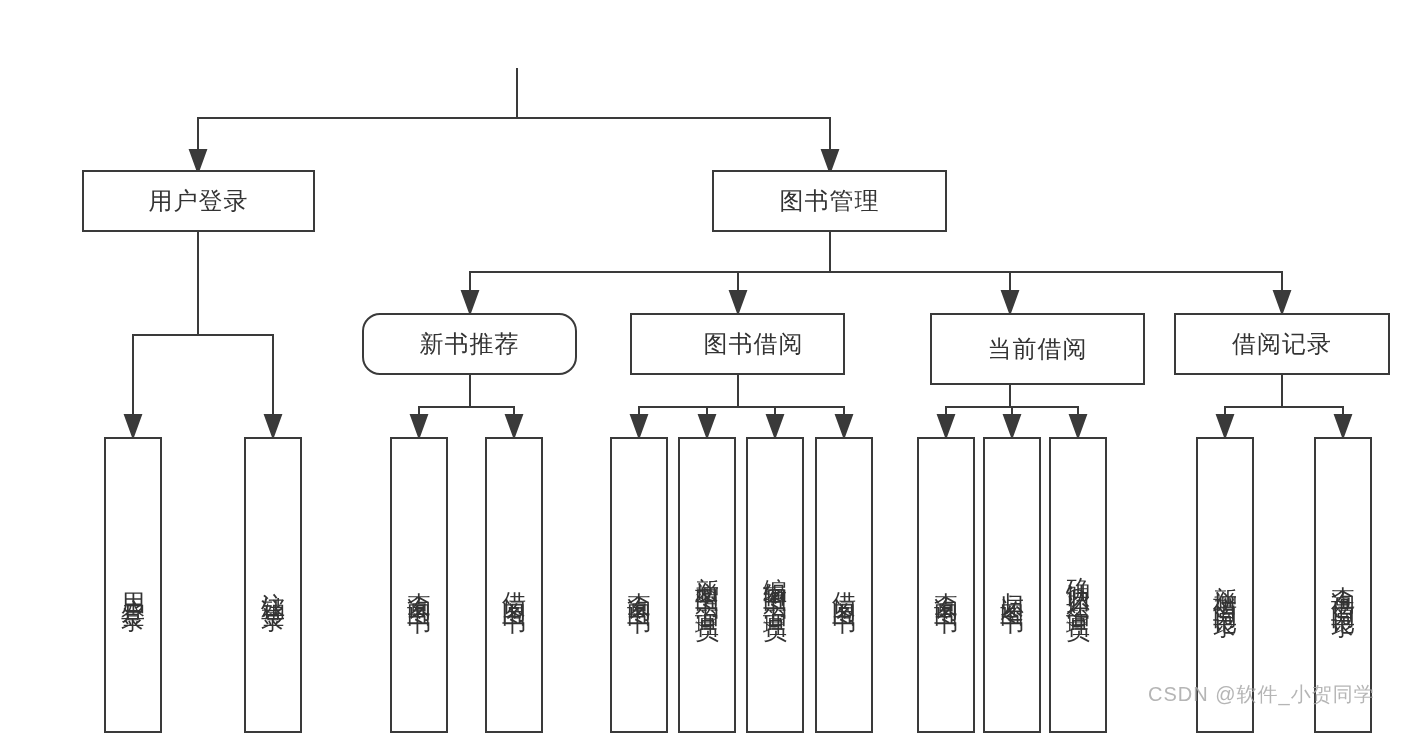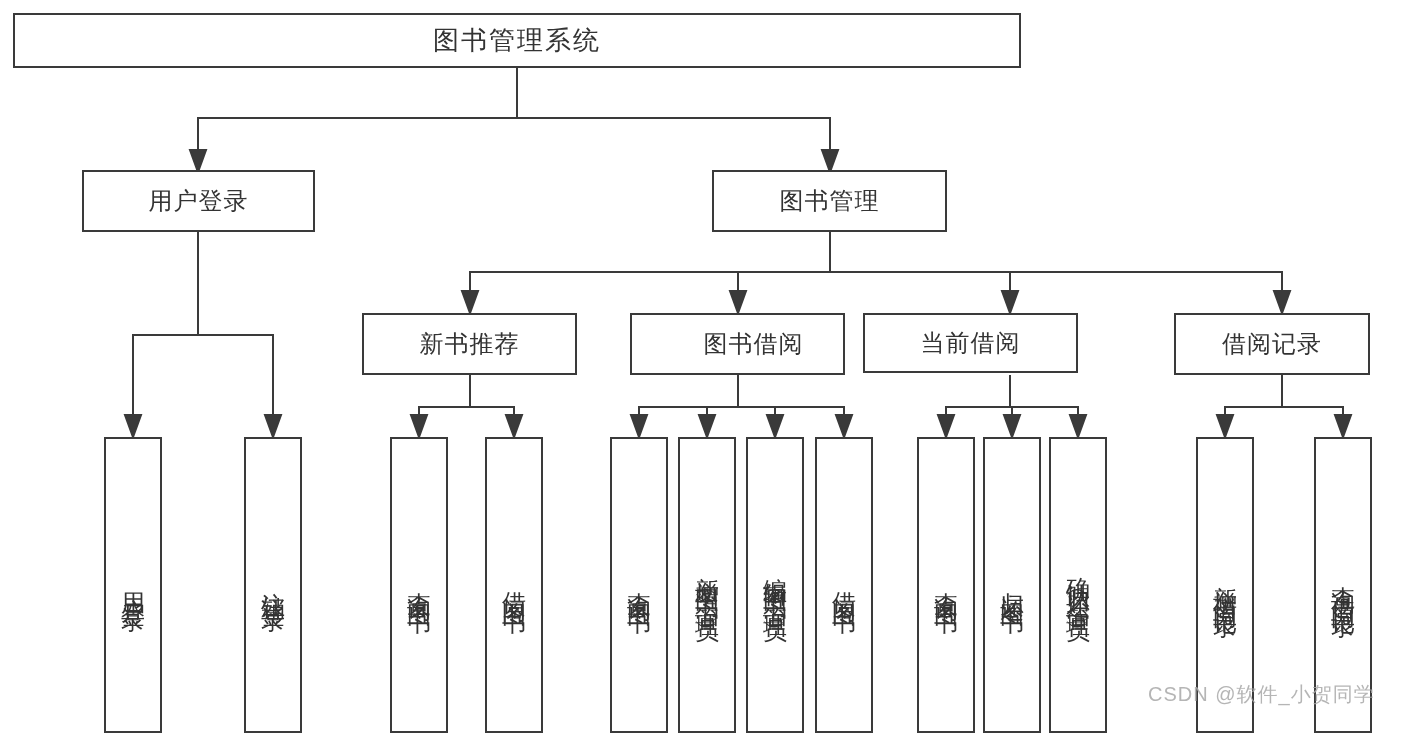--- a/index.html
+++ b/index.html
@@ -86,29 +86,28 @@
     <polygon points="1070,415 1086,415 1078,437"></polygon>
 
     <line x1="1282" y1="375" x2="1282" y2="408"></line>
     <line x1="1224" y1="407" x2="1344" y2="407"></line>
     <line x1="1225" y1="407" x2="1225" y2="417"></line>
     <polygon points="1217,415 1233,415 1225,437"></polygon>
     <line x1="1343" y1="407" x2="1343" y2="417"></line>
     <polygon points="1335,415 1351,415 1343,437"></polygon>
   </svg>
 
-  <div class="box root-box" style="left:13px; top:13px; width:1008px; height:55px;">图书管理系统</div>
 
   <div class="box h-box" style="left:82px; top:170px; width:233px; height:62px;">用户登录</div>
   <div class="box h-box" style="left:712px; top:170px; width:235px; height:62px;font-family:Liberation Serif, serif;">图书管理</div>
 
-  <div class="box h-box" style="left:362px; top:313px; width:215px; height:62px;">新书推荐</div>
+  <div class="box h-box" style="left:362px; top:313px; width:215px; height:62px;border-radius:18px;">新书推荐</div>
   <div class="box h-box" style="left:630px; top:313px; width:215px; height:62px;padding-left:32px;">图书借阅</div>
-  <div class="box h-box" style="left:863px; top:313px; width:215px; height:60px;">当前借阅</div>
-  <div class="box h-box" style="left:1174px; top:313px; width:196px; height:62px;">借阅记录</div>
+  <div class="box h-box" style="left:930px; top:313px; width:215px; height:72px;">当前借阅</div>
+  <div class="box h-box" style="left:1174px; top:313px; width:216px; height:62px;">借阅记录</div>
 
   <div class="box v-box" style="left:104px; top:437px; width:58px; height:296px;">
     <span>用户登录</span>
   </div>
   <div class="box v-box" style="left:244px; top:437px; width:58px; height:296px;">
     <span>注销登录</span>
   </div>
 
   <div class="box v-box" style="left:390px; top:437px; width:58px; height:296px;">
     <span>查询图书</span>

